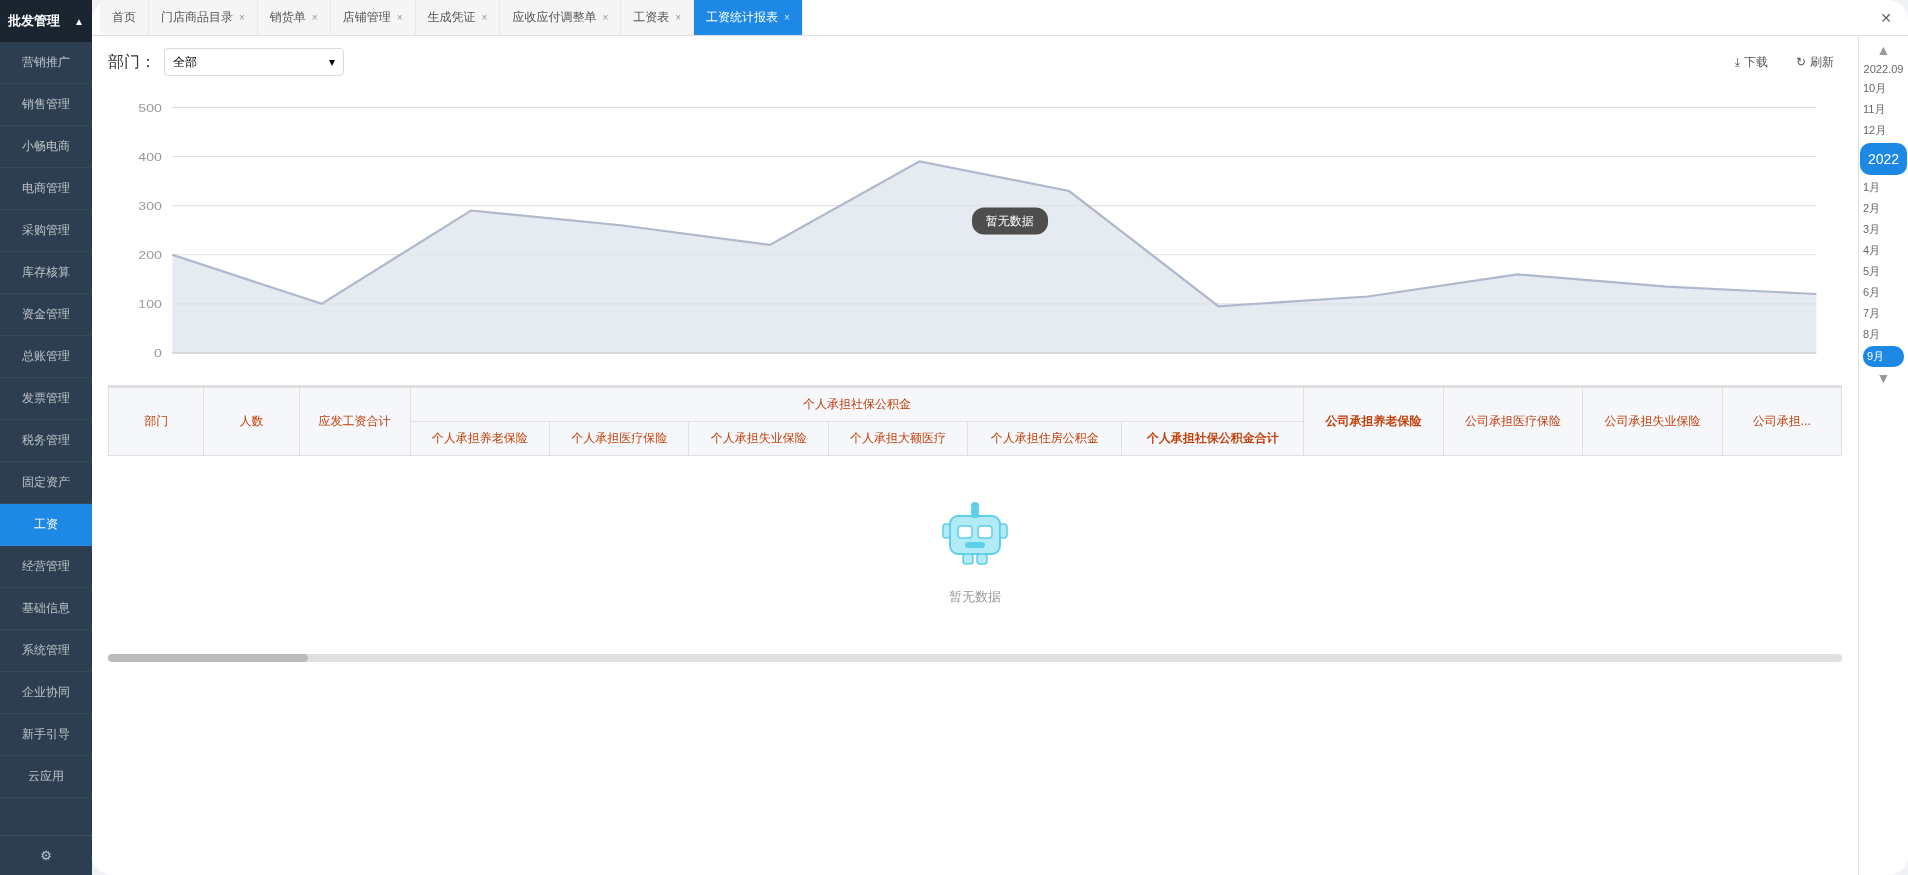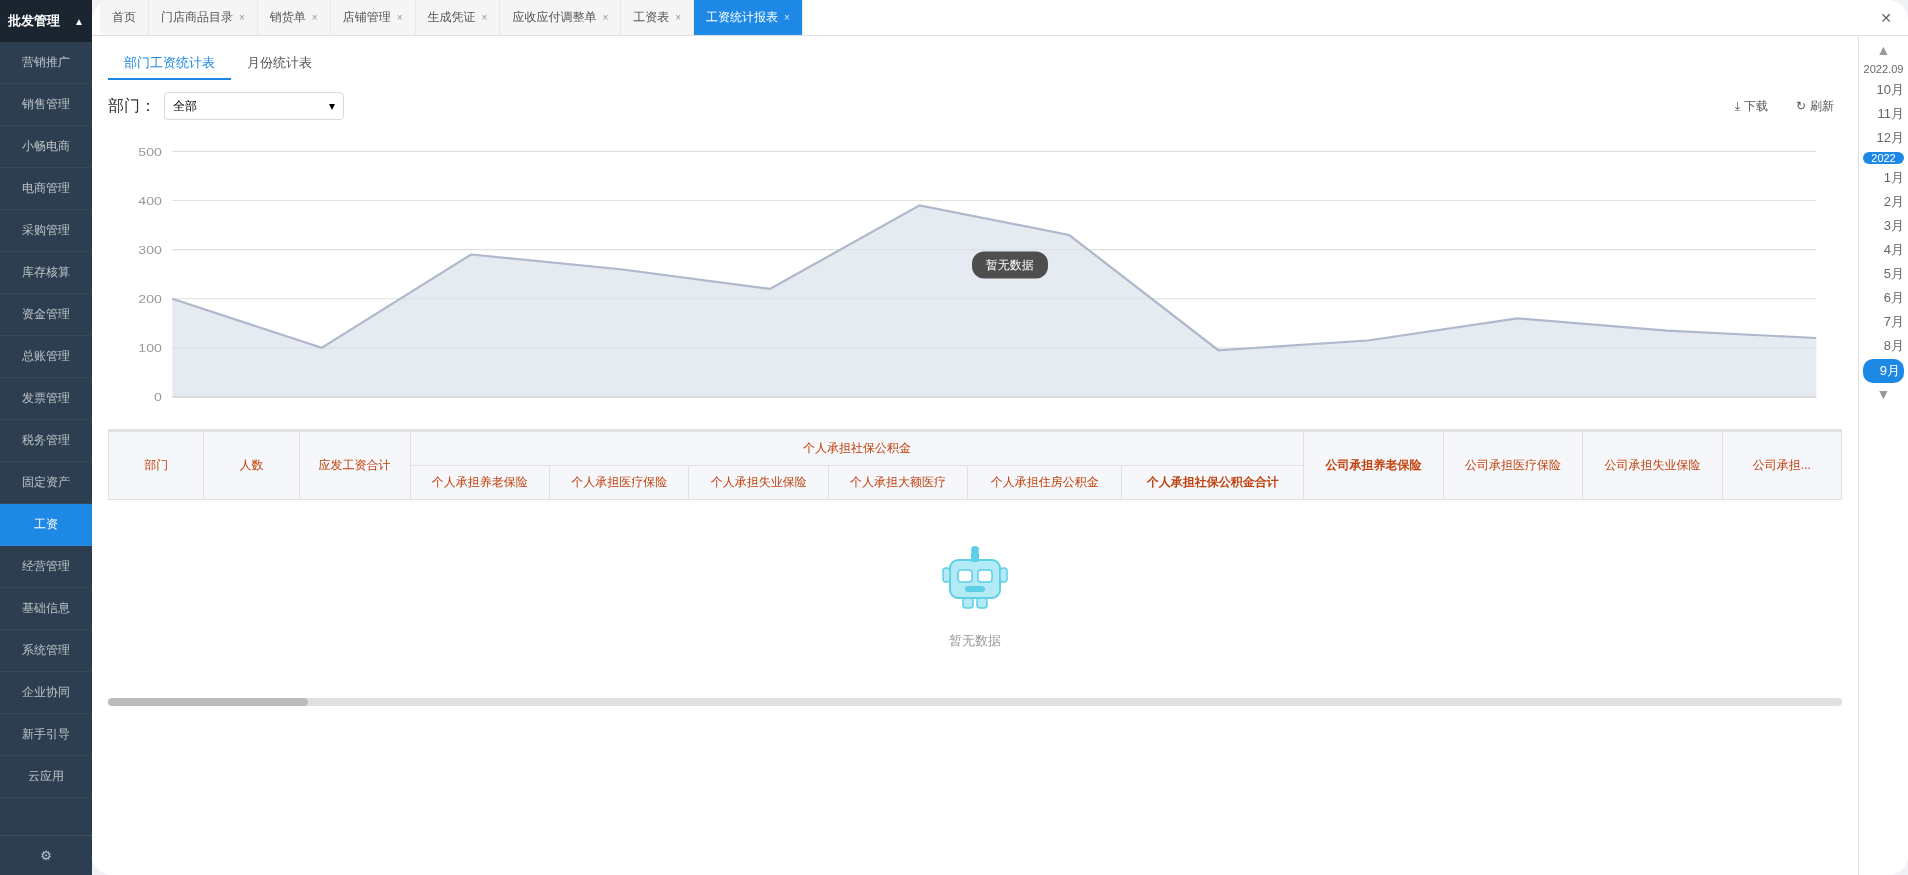--- a/index.html
+++ b/index.html
@@ -238,40 +238,40 @@
     }
     .timeline-year {
       font-size: 11px;
       color: #666;
       padding: 3px 3px;
       text-align: center;
       cursor: pointer;
       white-space: nowrap;
     }
     .timeline-month {
-      font-size: 13px;
+      font-size: 11px;
       color: #666;
       padding: 3px 4px;
-      text-align: right;
+      text-align: left;
       cursor: pointer;
       width: 100%;
     }
     .timeline-month.active {
       background: #1e88e5;
       color: #fff;
       border-radius: 10px;
       margin: 1px 4px;
       width: calc(100% - 8px);
     }
     .timeline-year-badge {
       background: #1e88e5;
       color: #fff;
       border-radius: 10px;
-      padding: 0 8px;
-      font-size: 11px;
+      padding: 8px 8px;
+      font-size: 14px;
       margin: 2px 8px;
       cursor: pointer;
     }
     .timeline-nav {
       color: #999;
       font-size: 14px;
       cursor: pointer;
       padding: 2px;
     }
 
@@ -357,24 +357,20 @@
           <span>工资统计报表</span>
           <span class="tab-close">×</span>
         </div>
       </div>
     <div class="tab-close-btn">✕</div>
   </div>
 
   <div class="content">
     <div class="page">
 
-      <div class="sub-tabs" id="sub-tabs-container">
-          <div class="sub-tab active">部门工资统计表</div>
-          <div class="sub-tab">月份统计表</div>
-        </div>
 
       <div class="toolbar">
         <div class="toolbar-left">
           <span class="toolbar-label">部门：</span>
           <div class="toolbar-select">
             <span>全部</span>
             <span>▾</span>
           </div>
         </div>
         <div class="toolbar-right">

